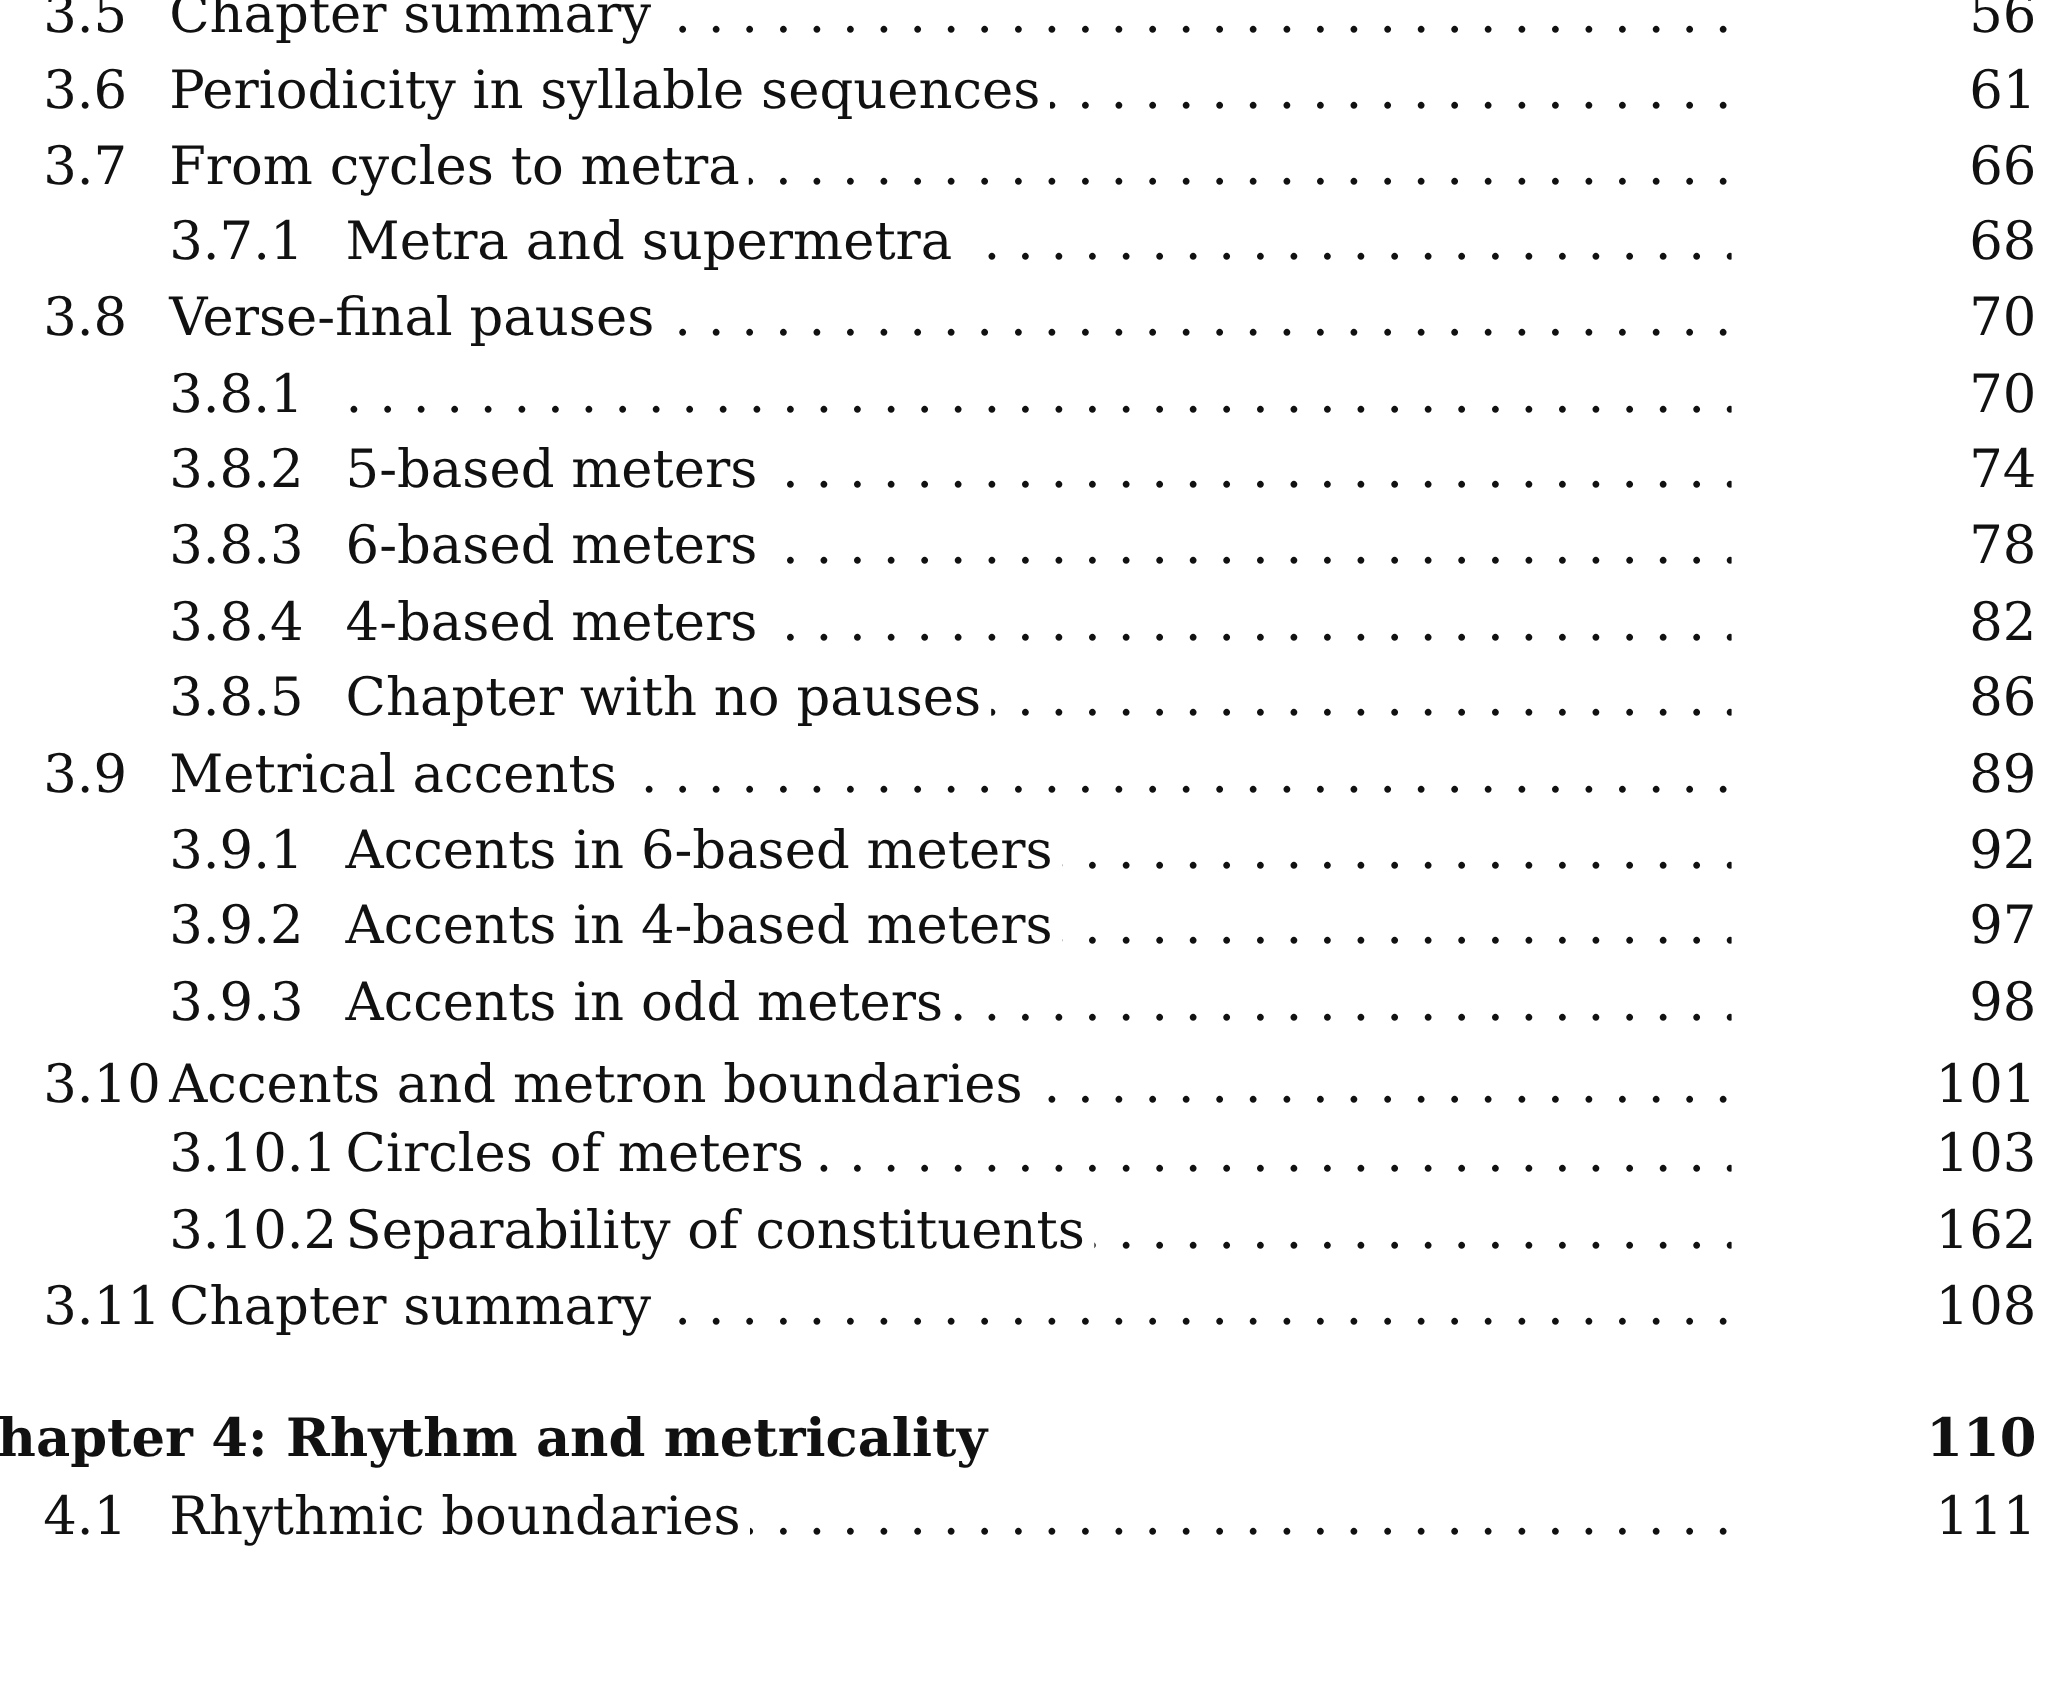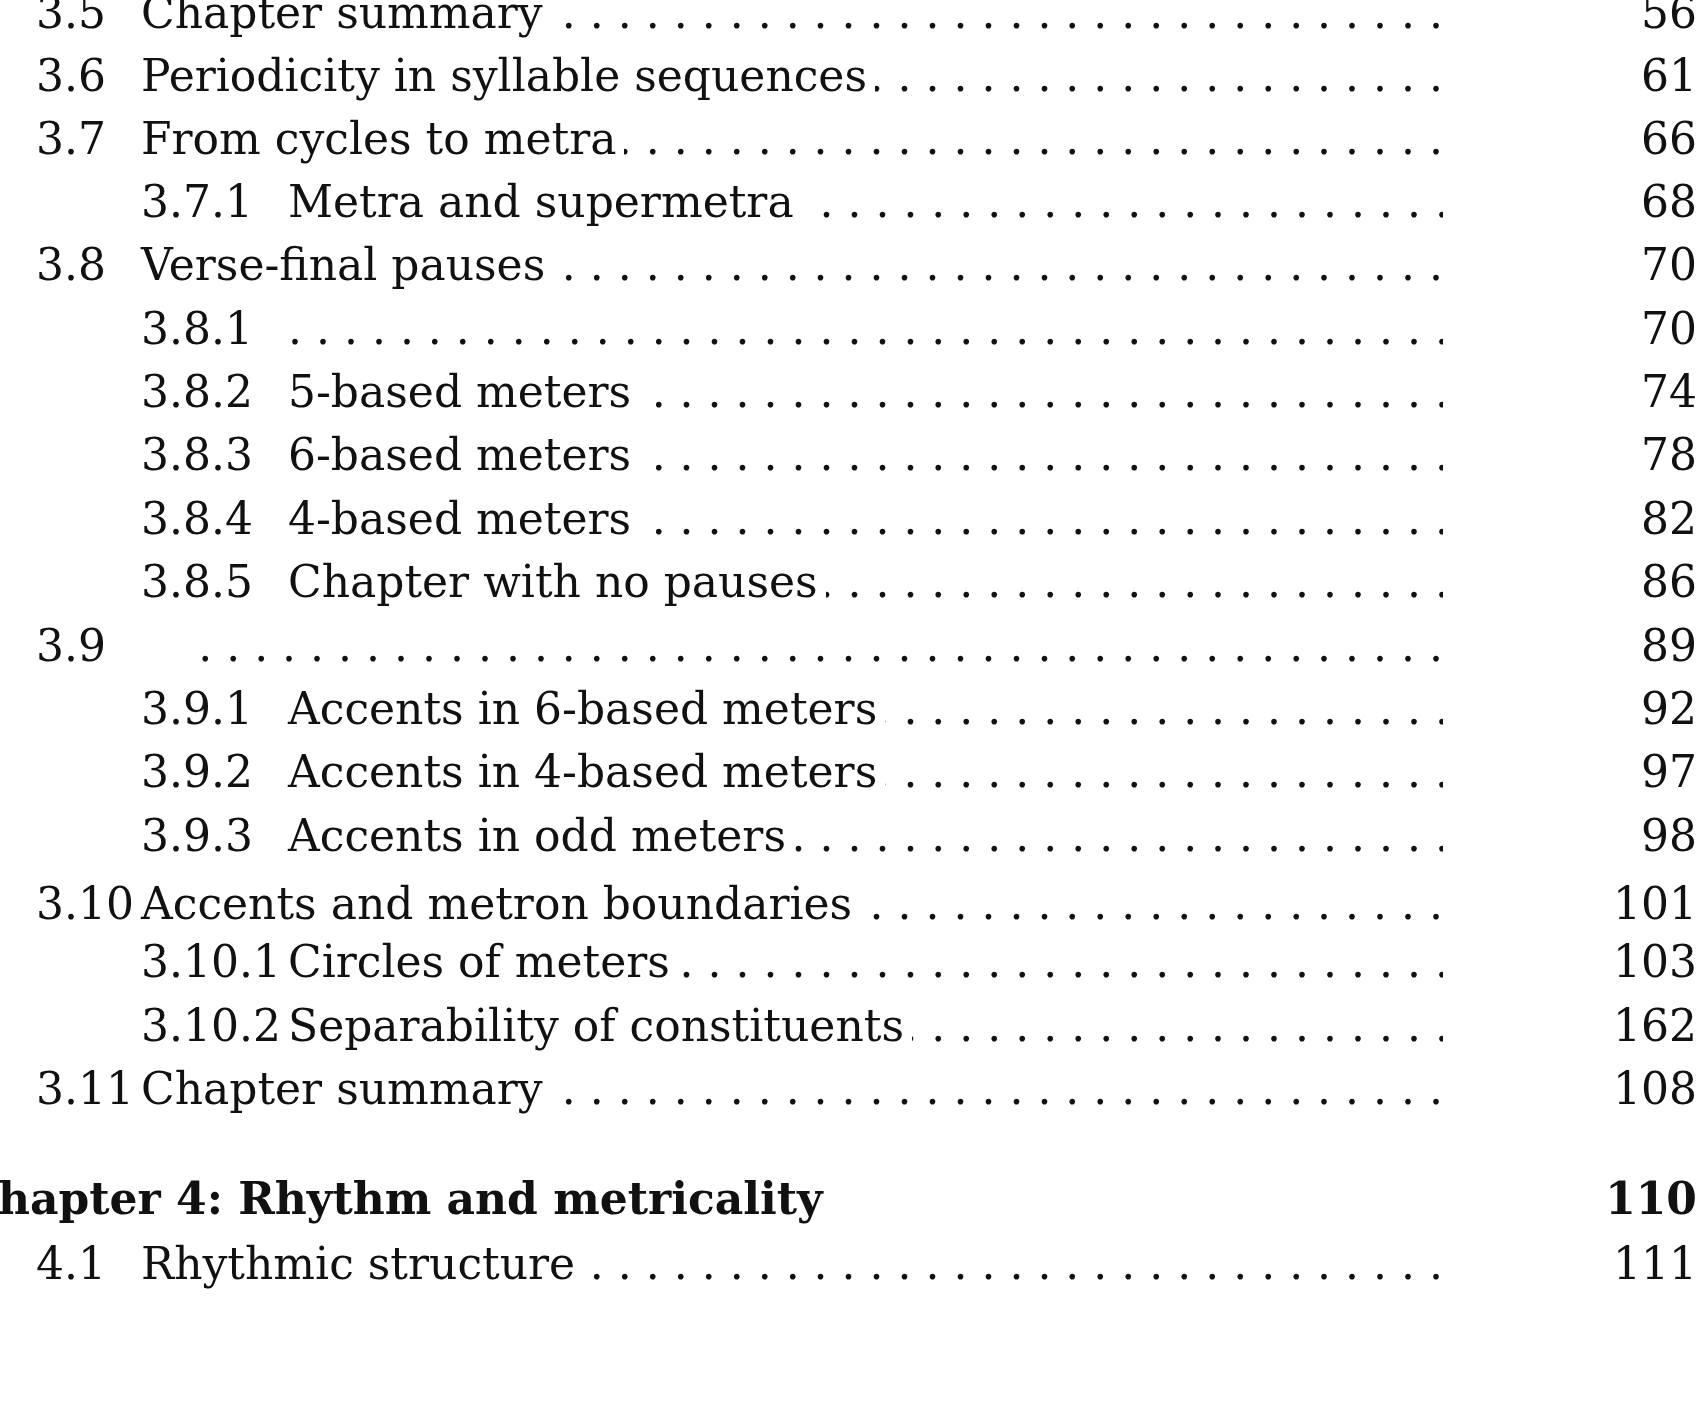--- a/index.html
+++ b/index.html
@@ -73,20 +73,21 @@
     <span class="page">82</span>
   </div>
   <div class="row" style="top:552px">
     <span class="num" style="left:141px">3.8.5</span>
     <span class="title" style="left:288px">Chapter with no pauses</span>
     <span class="dots" style="left:288px">. . . . . . . . . . . . . . . . . . . . . . . . . . . . . . . . . . . . . . . . . . . . .</span>
     <span class="page">86</span>
   </div>
   <div class="row" style="top:616px">
     <span class="num" style="left:36px">3.9</span>
+    <span class="title" style="left:141px">Metrical accents</span>
     <span class="dots" style="left:141px">. . . . . . . . . . . . . . . . . . . . . . . . . . . . . . . . . . . . . . . . . . . . .</span>
     <span class="page">89</span>
   </div>
   <div class="row" style="top:679px">
     <span class="num" style="left:141px">3.9.1</span>
     <span class="title" style="left:288px">Accents in 6-based meters</span>
     <span class="dots" style="left:288px">. . . . . . . . . . . . . . . . . . . . . . . . . . . . . . . . . . . . . . . . . . . . .</span>
     <span class="page">92</span>
   </div>
   <div class="row" style="top:742px">
@@ -126,17 +127,17 @@
     <span class="page">108</span>
   </div>
 
   <div class="row chapter" style="top:1169px">
     <span class="num" style="left:-2px">hapter 4:  Rhythm and metricality</span>
     <span class="page">110</span>
   </div>
 
   <div class="row" style="top:1234px">
     <span class="num" style="left:36px">4.1</span>
-    <span class="title" style="left:141px">Rhythmic structure</span>
+    <span class="title" style="left:141px">Rhythmic boundaries</span>
     <span class="dots" style="left:141px">. . . . . . . . . . . . . . . . . . . . . . . . . . . . . . . . . . . . . . . . . . . . .</span>
     <span class="page">111</span>
   </div>
 </div>
 
 </body></html>

